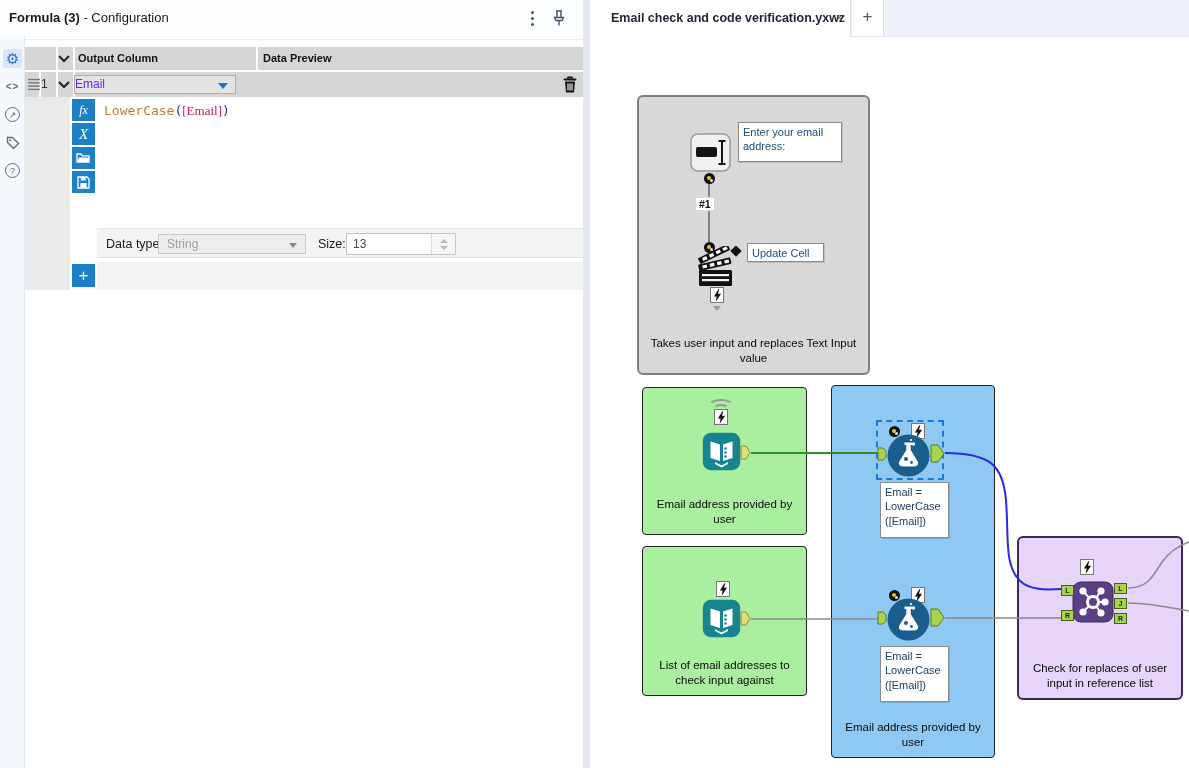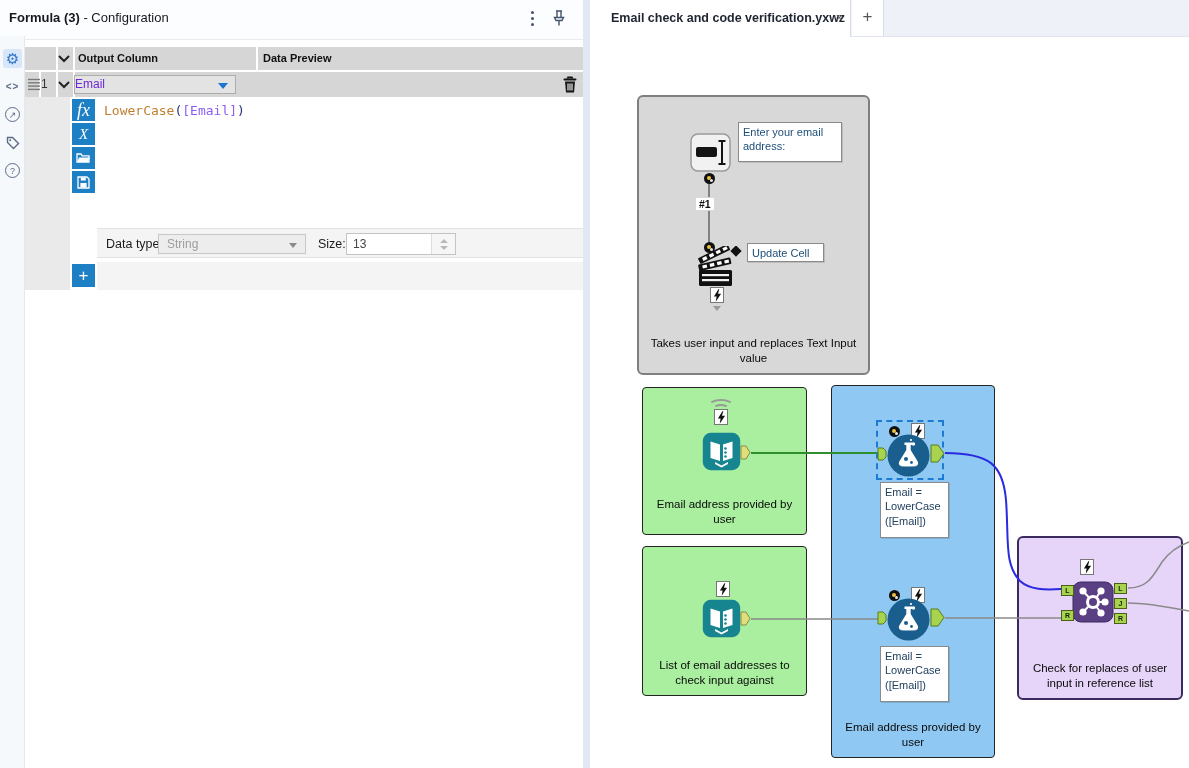--- a/index.html
+++ b/index.html
@@ -39,25 +39,25 @@
   #email-dd { position:absolute; left:49px; top:3px; width:162px; height:19px;
     background:#e3e3e3; border:1px solid #adadad; font-size:12px; color:#6d28d9; line-height:17px; }
   #email-dd .caret { position:absolute; right:7px; top:7px; width:0; height:0;
     border-left:5px solid transparent; border-right:5px solid transparent; border-top:6px solid #1976d2; }
   #trash-btn { position:absolute; left:536px; top:3px; width:18px; height:19px; }
 
   
   #row-gutter { position:absolute; left:25px; top:97px; width:45px; height:193px; background:#eaeaea; }
   .ed-btn { position:absolute; left:72px; width:23px; height:22px; background:#1d7fc4; color:#fff;
     display:flex; align-items:center; justify-content:center; }
-  .ed-btn.fx { font-family:"Liberation Serif", serif; font-style:italic; font-size:18px; }
+  .ed-btn.fx { font-family:"Liberation Serif", serif; font-style:italic; font-size:12px; }
   .ed-btn.xv { font-family:"Liberation Serif", serif; font-style:italic; font-size:15px; }
   #formula-text { position:absolute; left:104px; top:103px;
     font-family:"DejaVu Sans Mono", monospace; font-size:13px; }
-  .tok-func { color:#c17e2f; } .tok-paren { color:#27317e; } .tok-field { color:#8b5cf6; }
+  .tok-func { color:#c17e2f; } .tok-paren { color:#27317e; } .tok-field { color:#be185d;font-family:Liberation Serif, serif; }
 
   
   #dtype-row { position:absolute; left:97px; top:228px; width:486px; height:30px;
     background:#f4f4f4; border-top:1px solid #e2e2e2; border-bottom:1px solid #e2e2e2; }
   #dtype-label { position:absolute; left:9px; top:0; line-height:30px; font-size:12.5px; color:#1b1b1b; }
   #dtype-dd { position:absolute; left:61px; top:5px; width:148px; height:20px;
     background:#ededed; border:1px solid #c8c8c8; font-size:12px; color:#9e9e9e; line-height:18px; padding-left:8px; }
   #dtype-dd .caret { position:absolute; right:8px; top:8px; width:0; height:0;
     border-left:4.5px solid transparent; border-right:4.5px solid transparent; border-top:5px solid #8a8a8a; }
   #size-label { position:absolute; left:221px; top:0; line-height:30px; font-size:12.5px; color:#1b1b1b; }

